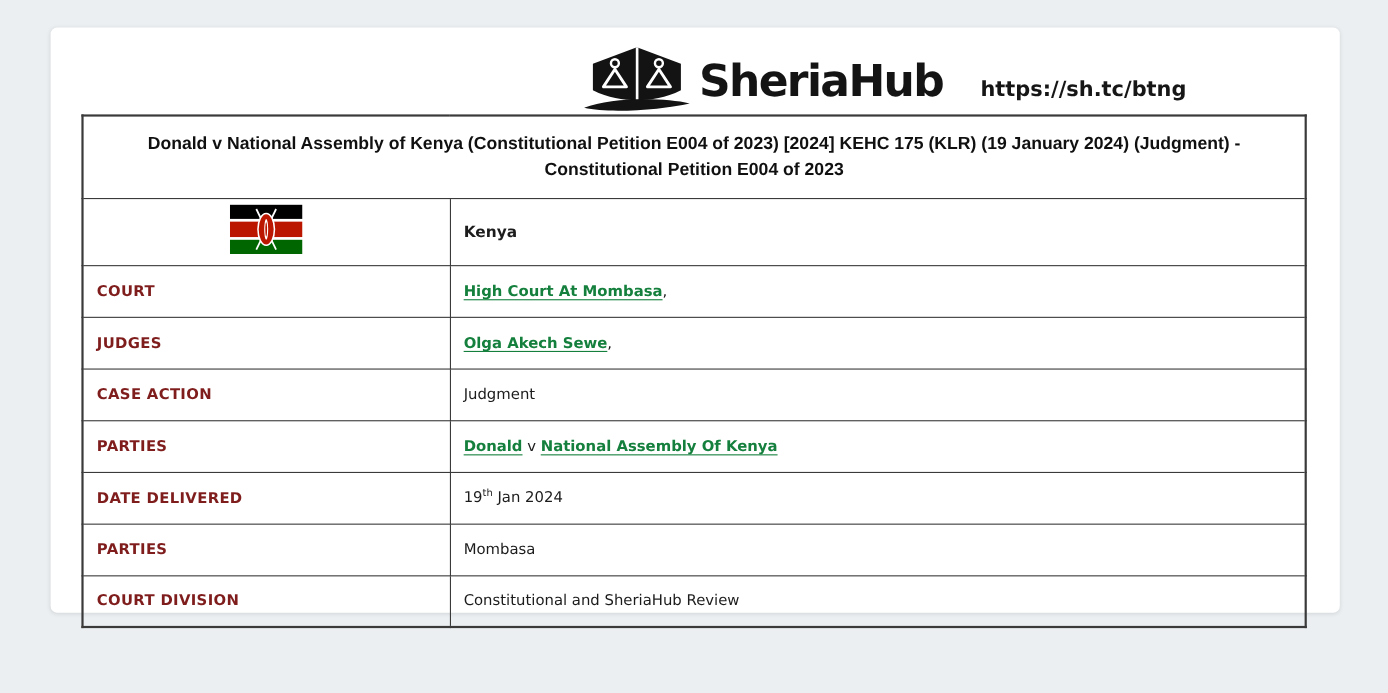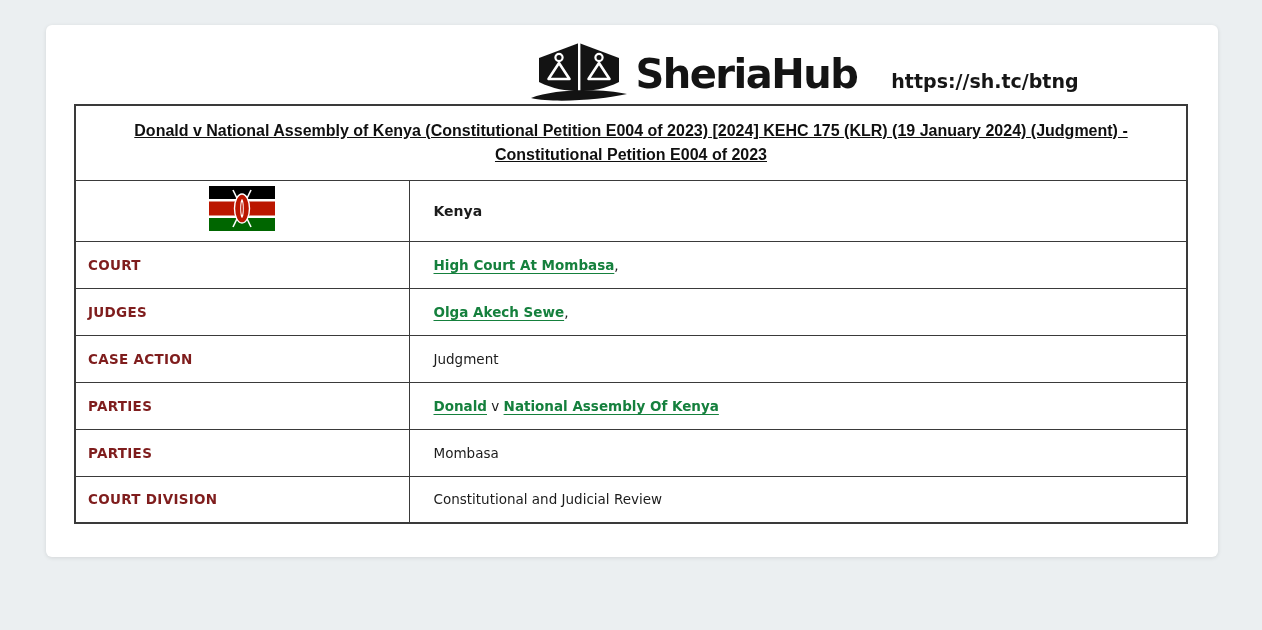--- a/index.html
+++ b/index.html
@@ -42,31 +42,30 @@
   table.case-table td {
     border:1px solid #3a3a3a;
     vertical-align:middle;
   }
   .title-cell {
     height:75px;
     font-family:"Liberation Sans", sans-serif;
     font-weight:bold; font-size:16px; line-height:1.5;
     text-align:center; padding:6px 26px;
     color:#101010;
-    text-decoration:underline;
   }
   .label-col { width:334px; }
   .label-cell {
     height:47px;
     font-weight:bold; font-size:13.5px; letter-spacing:.3px;
     padding:0 10px 0 12px; color:#7f1d1d;
   }
   .flag-cell { height:61px; text-align:center; }
   .value-cell {
-    font-size:13.5px; padding:0 24px; color:#1c1c1c;
+    font-size:13.5px; padding:0 12px; color:#1c1c1c;
   }
   .country-name { font-weight:bold; font-size:14px; }
   .val-link {
     font-weight:bold; text-decoration:underline;
     text-underline-offset:3px; color:#15803d; cursor:pointer;
   }
   sup.ord { font-size:9px; }
 </style>
 </head>
 <body>
@@ -132,26 +131,30 @@
     <tr>
       <td class="label-cell">CASE ACTION</td>
       <td class="value-cell"><span>Judgment</span></td>
     </tr>
 
     <tr>
       <td class="label-cell">PARTIES</td>
       <td class="value-cell"><span class="val-link">Donald</span><span> v </span><span class="val-link">National Assembly Of Kenya</span></td>
     </tr>
 
+    <tr>
+      <td class="label-cell">DATE DELIVERED</td>
+      <td class="value-cell"><span>19</span><sup class="ord">th</sup><span> Jan 2024</span></td>
+    </tr>
 
     <tr>
       <td class="label-cell">PARTIES</td>
       <td class="value-cell"><span>Mombasa</span></td>
     </tr>
 
     <tr>
       <td class="label-cell">COURT DIVISION</td>
-      <td class="value-cell"><span>Constitutional and Judicial Review</span></td>
+      <td class="value-cell"><span>Constitutional and SheriaHub Review</span></td>
     </tr>
 
   </tbody>
     </table>
 </div>
 
 </body></html>

